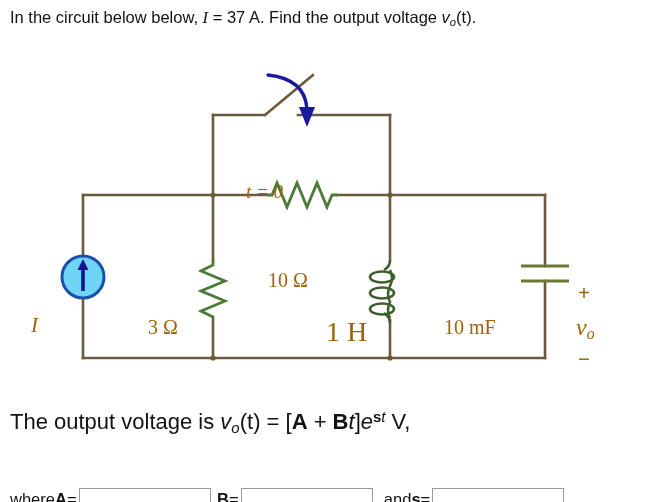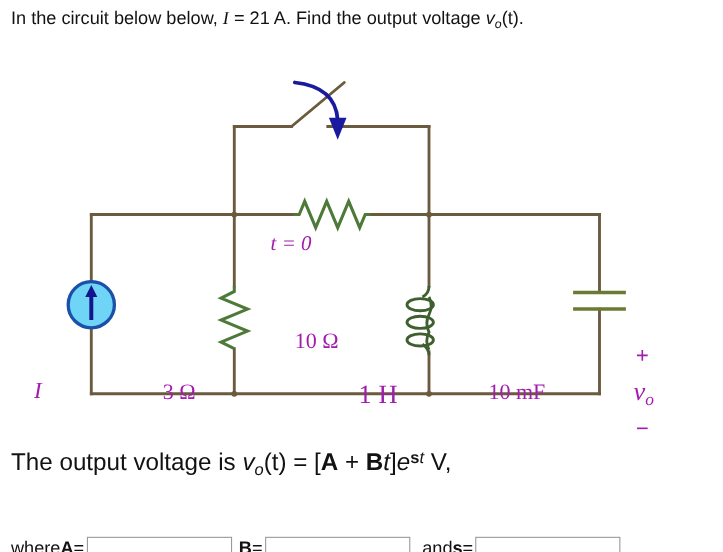--- a/index.html
+++ b/index.html
@@ -46,28 +46,27 @@
     left: 0;
     top: 55px;
     width: 657px;
     height: 330px;
   }
   #circuit-svg { display: block; }
 
   .ckt-label {
     position: absolute;
     font-family: "Liberation Serif", serif;
-    color: #a21caf;
-    white-space: nowrap;
-    margin-top: 30px;
+    color: #a16207;
+    white-space: nowrap;
   }
   #label-t0      { left: 246px; top: 126px; font-size: 19px; font-style: italic; }
   #label-10ohm   { left: 268px; top: 214px; font-size: 20px; }
   #label-5ohm    { left: 148px; top: 261px; font-size: 20px; }
-  #label-1h      { left: 326px; top: 261px; font-size: 24px; }
+  #label-1h      { left: 326px; top: 261px; font-size: 28px; }
   #label-10mf    { left: 444px; top: 261px; font-size: 20px; }
   #label-I       { left: 31px;  top: 258px; font-size: 21px; font-style: italic; }
   #label-plus    { left: 578px; top: 226px; font-size: 21px; font-weight: bold; }
   #label-vo      { left: 576px; top: 259px; font-size: 24px; font-style: italic; }
   #label-minus   { left: 578px; top: 292px; font-size: 21px; font-weight: bold; }
   #label-vo .sub { font-size: 0.66em; vertical-align: -0.25em; }
 
   
   #answer-sentence {
     position: absolute;
@@ -103,21 +102,21 @@
     font-family: "Liberation Sans", sans-serif;
     font-size: 15px;
     padding: 0 4px;
     color: #111;
   }
 </style>
 </head>
 <body>
 
 <div id="prompt-line">
-  <span>In the circuit below below, </span><span class="serif-ital">I</span><span> = 21 A. Find the output voltage </span><span class="ital">v</span><span class="sub">o</span><span>(t).</span>
+  <span>In the circuit below below, </span><span class="serif-ital">I</span><span> = 37 A. Find the output voltage </span><span class="ital">v</span><span class="sub">o</span><span>(t).</span>
 </div>
 
 <div id="circuit-figure">
 
   <svg id="circuit-svg" width="657" height="330" viewBox="0 0 657 330">
 
     <g stroke="#6b5a3e" stroke-width="2.6" fill="none" stroke-linecap="square">
 
       <path d="M83,140 L83,303"></path>
 

